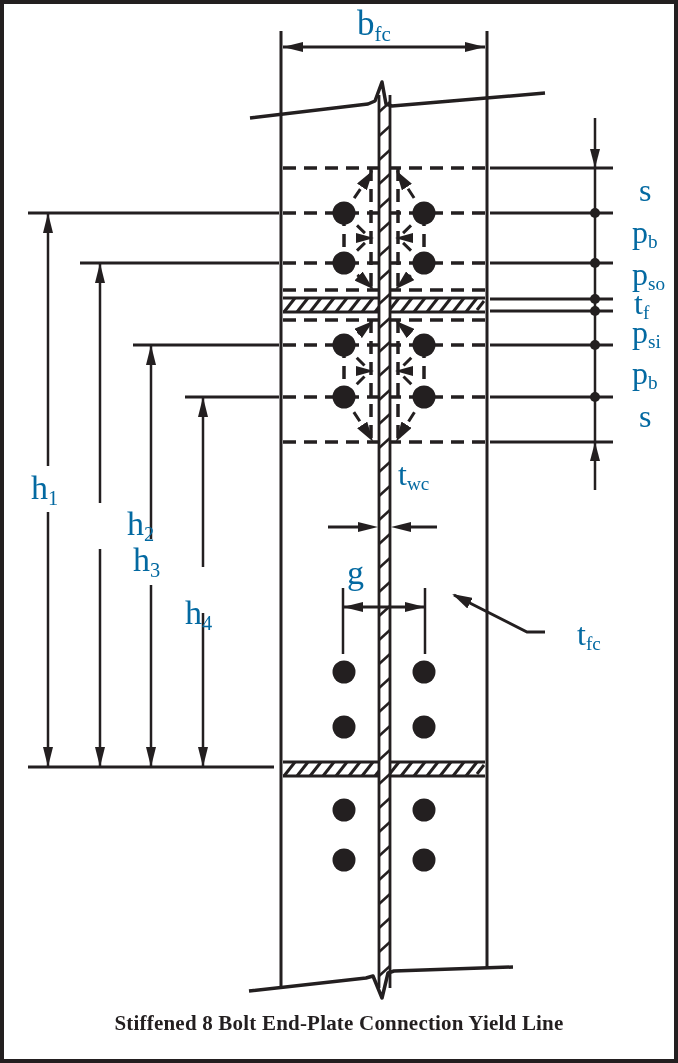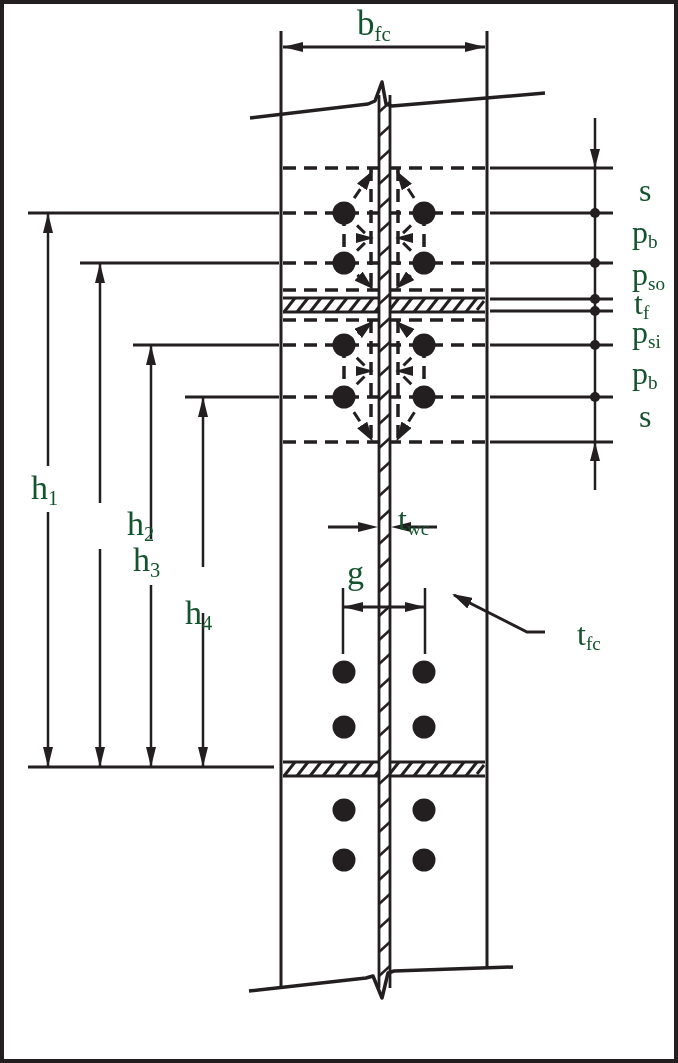--- a/index.html
+++ b/index.html
@@ -1,19 +1,19 @@
 <!DOCTYPE html>
 <html><head>
 <meta charset="utf-8">
 <style>
   html,body{margin:0;padding:0;background:#ffffff;}
   #stage{position:relative;width:678px;height:1063px;background:#ffffff;overflow:hidden;
          font-family:"Liberation Serif","DejaVu Serif",serif;color:#231f20;}
   #stage svg{position:absolute;left:0;top:0;}
-  .lbl{position:absolute;line-height:1;white-space:nowrap;color:#14532d;}
+  .lbl{position:absolute;line-height:1;white-space:nowrap;color:#0369a1;}
   .lbl sub{font-size:0.60em;line-height:0;vertical-align:-0.28em;letter-spacing:0;}
   .f35{font-size:35px;}
   .f34{font-size:34px;}
   .f32{font-size:32px;}
   #caption{position:absolute;left:0;top:1011px;width:678px;text-align:center;
            font-size:21px;font-weight:bold;letter-spacing:0.2px;}
 </style>
 </head>
 <body>
 
@@ -298,24 +298,25 @@
 <div class="lbl f34" style="left:83px;top:507px;margin-left:44px;">
   <span>h</span><sub>2</sub>
 </div>
 <div class="lbl f34" style="left:133px;top:543px;">
   <span>h</span><sub>3</sub>
 </div>
 <div class="lbl f34" style="left:185px;top:596px;">
   <span>h</span><sub>4</sub>
 </div>
 
-<div class="lbl f32" style="left:398px;top:503px;">
+<div class="lbl f32" style="left:398px;top:458px;">
   <span>t</span><sub>wc</sub>
 </div>
 <div class="lbl f34" style="left:347px;top:556px;">
   <span>g</span><sub></sub>
 </div>
 <div class="lbl f32" style="left:577px;top:618px;text-align:right;">
   <span>t</span><sub>fc</sub>
 </div>
 
+<div id="caption">Stiffened 8 Bolt End-Plate Connection Yield Line</div>
 
 </div>
 
 </body></html>

